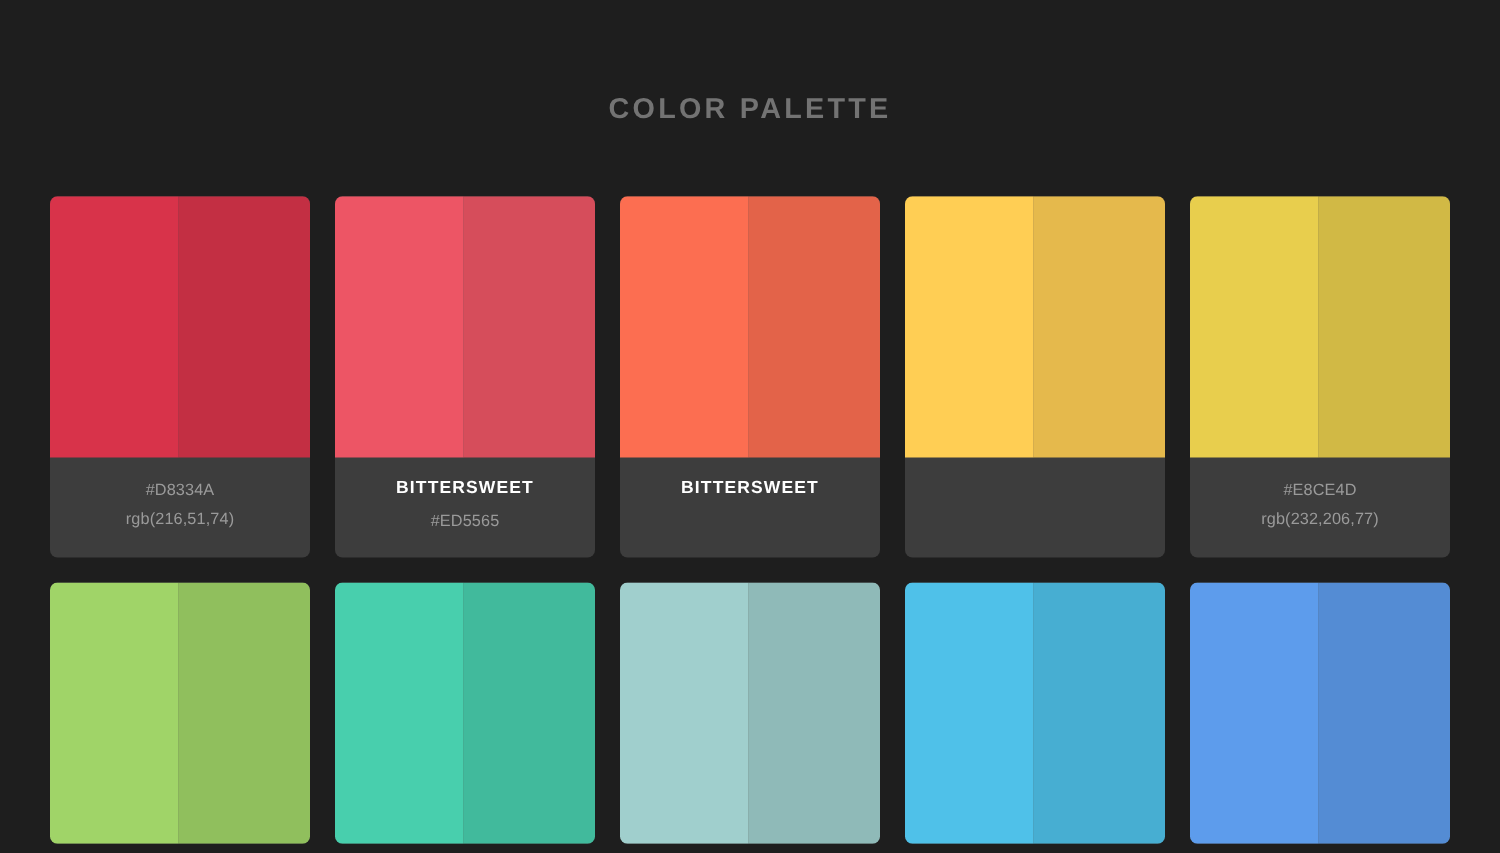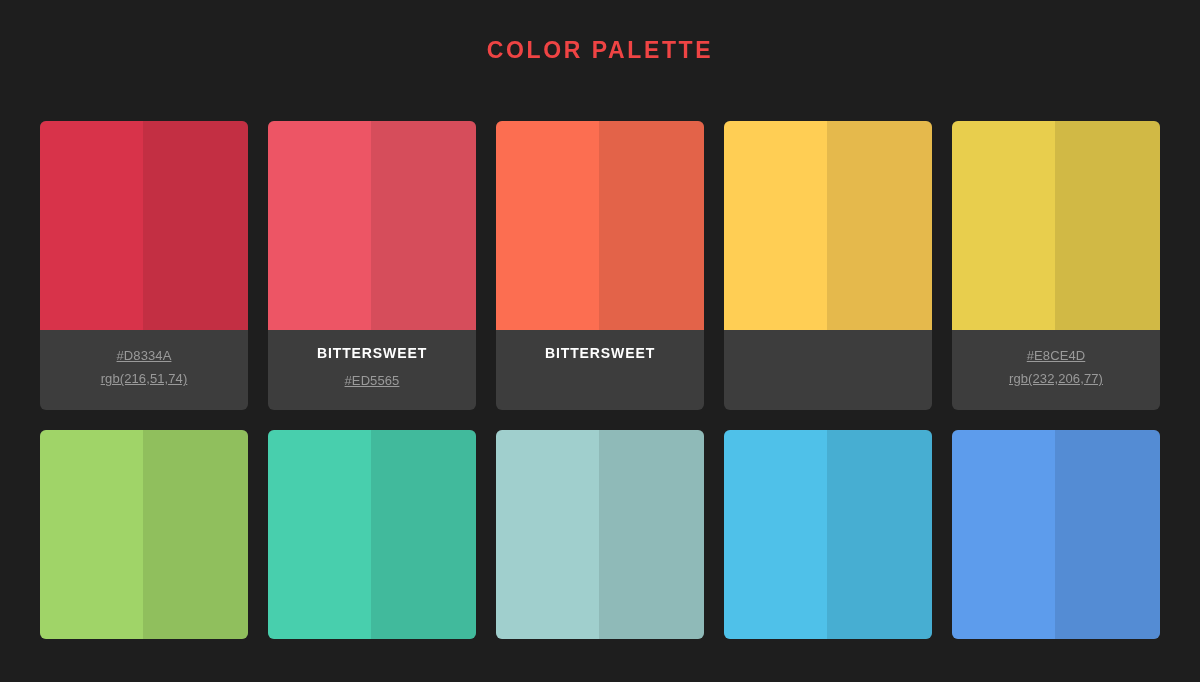--- a/index.html
+++ b/index.html
@@ -19,25 +19,25 @@
   .page {
     width: 1200px;
     height: 682px;
     position: relative;
     overflow: hidden;
   }
 
   
   .page-title {
     text-align: center;
-    color: #ef4444;
+    color: #737373;
     font-size: 23px;
     font-weight: bold;
     letter-spacing: 2.6px;
-    padding-top: 36px;
+    padding-top: 72px;
     line-height: 28px;
     user-select: none;
   }
 
   
   .palette-grid {
     margin: 0 auto;
     padding-top: 57px;
     width: 1120px;
     display: grid;
@@ -86,21 +86,20 @@
     line-height: 18px;
     margin-bottom: 7px;
   }
 
   .swatch-hex,
   .swatch-rgb {
     color: #9a9a9a;
     font-size: 13px;
     line-height: 23px;
     letter-spacing: 0.1px;
-    text-decoration: underline;
   }
 </style>
 </head>
 <body>
 
 <div class="page">
 
   <h1 class="page-title">COLOR PALETTE</h1>
 
   <div class="palette-grid">

